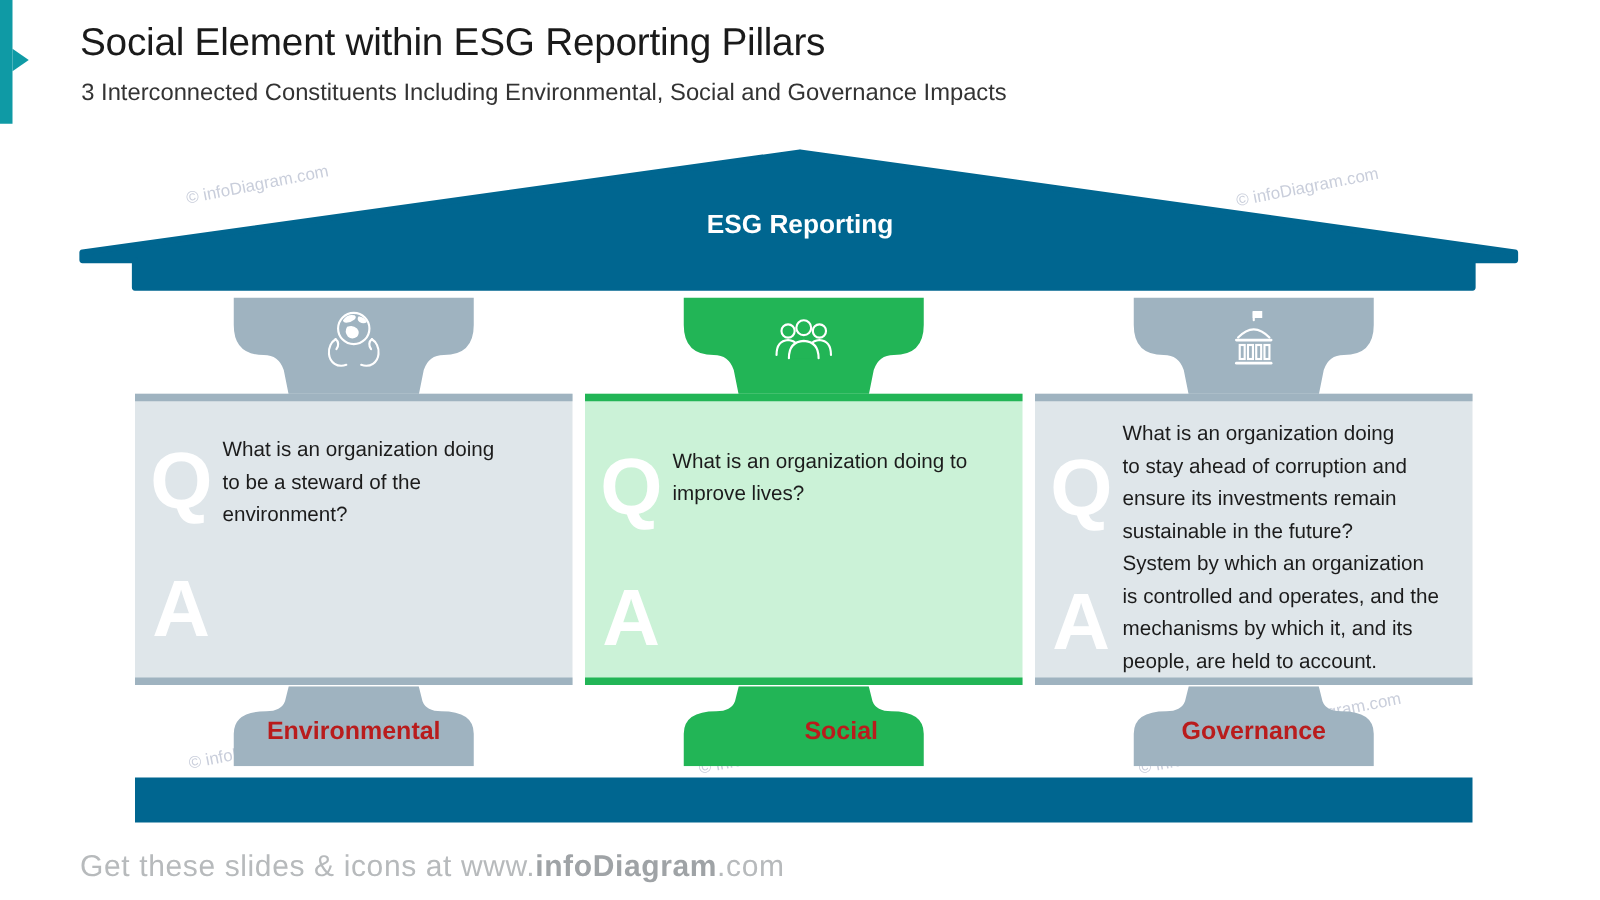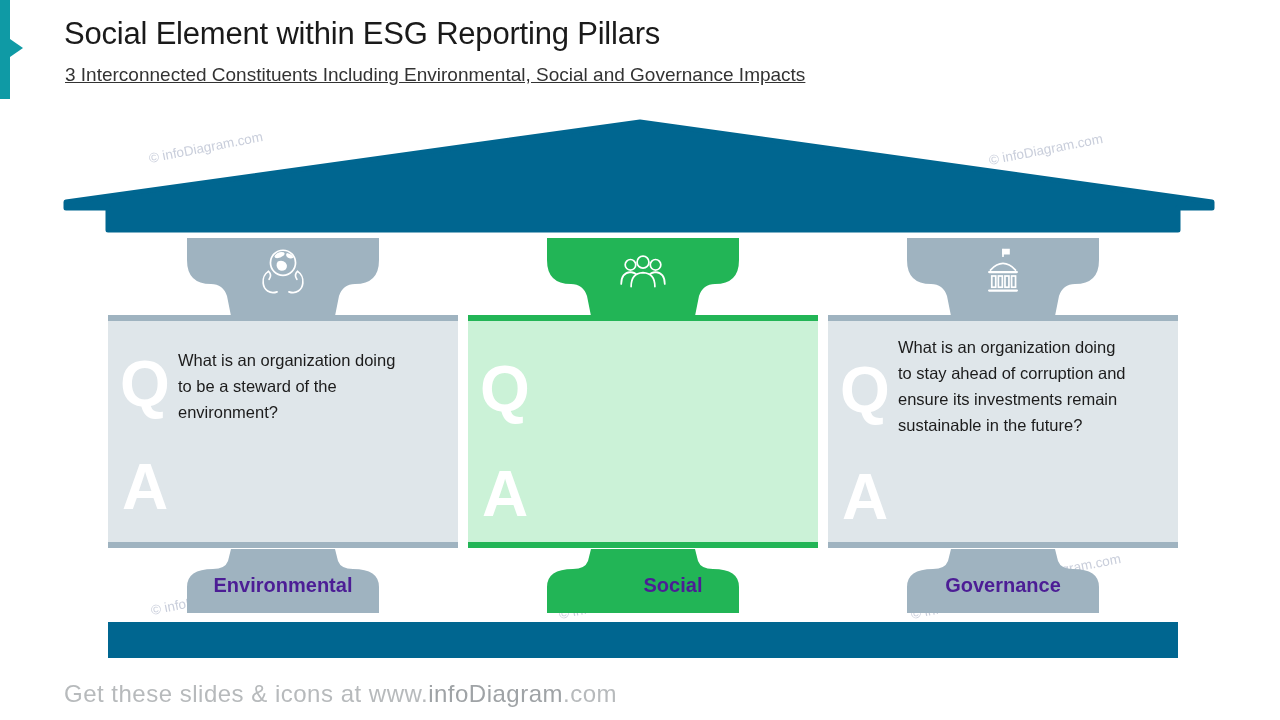--- a/index.html
+++ b/index.html
@@ -6,21 +6,21 @@
   body{font-family:"Liberation Sans",sans-serif;background:#888;}
   .slide{position:relative;width:1280px;height:720px;background:#ffffff;overflow:hidden;}
 
   
   .accent-bar{position:absolute;left:0;top:0;width:10px;height:99px;background:#0f9aa5;z-index:2;}
   .accent-arrow{position:absolute;left:10px;top:39px;width:0;height:0;
     border-left:13px solid #0f9aa5;border-top:9px solid transparent;border-bottom:9px solid transparent;z-index:2;}
 
   
   .title{position:absolute;left:64px;top:16px;font-size:31px;font-weight:400;color:#1a1a1a;z-index:3;letter-spacing:-0.2px;}
-  .subtitle{position:absolute;left:65px;top:64px;font-size:19px;font-weight:400;color:#333;z-index:3;text-decoration:underline;}
+  .subtitle{position:absolute;left:65px;top:64px;font-size:19px;font-weight:400;color:#333;z-index:3;}
 
   
   .wm{position:absolute;font-size:13.5px;color:#c9cedb;transform:rotate(-11deg);white-space:nowrap;z-index:1;}
 
   
   .roof-svg{position:absolute;left:0;top:100px;z-index:2;}
   .roof-label{position:absolute;left:440px;top:168px;width:400px;text-align:center;
     font-size:21px;font-weight:700;color:#fff;z-index:3;}
 
   
@@ -32,27 +32,27 @@
   
   .pillar-body{position:absolute;top:315px;width:350px;height:233px;box-sizing:border-box;z-index:2;}
   .body-gray{background:#dfe6ea;border-top:6px solid #9fb3c0;border-bottom:6px solid #9fb3c0;}
   .body-green{background:#cbf2d7;border-top:6px solid #22b556;border-bottom:6px solid #22b556;}
   .pillar-body .letter{position:absolute;left:8px;width:58px;text-align:center;
     font-size:64px;font-weight:700;color:#fff;line-height:1;}
   .pillar-body .qa-text{position:absolute;left:70px;width:276px;font-size:16.5px;line-height:26px;
     color:#1c1c1c;white-space:pre-line;margin:0;}
 
   .pillar-label{position:absolute;top:574px;width:200px;text-align:center;
-    font-size:20px;font-weight:700;color:#4c1d95;z-index:3;}
+    font-size:20px;font-weight:700;color:#b91c1c;z-index:3;}
 
   .foundation{position:absolute;left:108px;top:622px;width:1070px;height:36px;background:#006690;z-index:2;}
 
   
   .footer{position:absolute;left:64px;top:680px;font-size:24px;color:#b7babc;z-index:3;letter-spacing:0.5px;}
-  .footer .brand{font-weight:400;color:#9fa3a6;}
+  .footer .brand{font-weight:700;color:#9fa3a6;}
 </style>
 </head>
 <body>
 
 <div class="slide">
 
   <div class="accent-bar"></div>
   <div class="accent-arrow"></div>
 
   <div class="title">Social Element within ESG Reporting Pillars</div>
@@ -61,20 +61,21 @@
   <span class="wm" style="left:148px;top:140px;">© infoDiagram.com</span>
   <span class="wm" style="left:988px;top:142px;">© infoDiagram.com</span>
   <span class="wm" style="left:150px;top:592px;">© infoDiagram.com</span>
   <span class="wm" style="left:558px;top:596px;">© infoDiagram.com</span>
   <span class="wm" style="left:910px;top:596px;">© infoDiagram.com</span>
   <span class="wm" style="left:1006px;top:562px;">© infoDiagram.com</span>
 
   <svg class="roof-svg" width="1280" height="140" viewBox="0 0 1280 140">
     <path d="M640,22 L1212,102 L1212,108 L1178,108 L1178,130 L108,130 L108,108 L66,108 L66,102 Z" fill="#006690" stroke="#006690" stroke-width="5" stroke-linejoin="round"></path>
   </svg>
+  <div class="roof-label">ESG Reporting</div>
 
   <div>
     <svg class="cap-svg" style="left:183px;top:238px;" width="200" height="78" viewBox="0 0 200 78">
       <path class="fill-gray" d="M4,0 H196 V22 Q196,46 172,46 Q160,46 156,58 L152,78 H48 L44,58 Q40,46 28,46 Q4,46 4,22 Z"></path>
     </svg>
     <svg class="icon-svg" style="left:250px;top:243px;" width="66" height="66" viewBox="0 0 100 100">
       <g fill="none" stroke="#fff" stroke-width="2.6" stroke-linecap="round">
         <circle cx="50" cy="30" r="19"></circle>
         <path d="M41,74 C30,78 21,71 20,61 C19,53 23,46 28,43"></path>
         <path d="M28,43 C32,46 32,51 29,55"></path>
@@ -109,20 +110,22 @@
         <circle cx="31" cy="33" r="8"></circle>
         <path d="M17,62 Q17,45 31,44 Q45,45 45,62"></path>
         <circle cx="69" cy="33" r="8"></circle>
         <path d="M55,62 Q55,45 69,44 Q83,45 83,62"></path>
         <circle cx="50" cy="29" r="9" fill="#22b556"></circle>
         <path d="M32,66 Q32,46 50,45 Q68,46 68,66" fill="#22b556"></path>
       </g>
     </svg>
     <div class="pillar-body body-green" style="left:468px;">
       <span class="letter" style="top:36px;">Q</span>
+      <p class="qa-text" style="top:35px;">What is an organization doing to
+improve lives?</p>
       <span class="letter" style="top:141px;">A</span>
     </div>
     <svg class="base-svg" style="left:543px;top:549px;" width="200" height="64" viewBox="0 0 200 64">
       <path class="fill-green" d="M48,0 L45,12 Q42,20 30,20 Q4,20 4,38 L4,64 H196 L196,38 Q196,20 170,20 Q158,20 155,12 L152,0 Z"></path>
     </svg>
     <div class="pillar-label" style="left:573px;">Social</div>
   </div>
 
   <div>
     <svg class="cap-svg" style="left:903px;top:238px;" width="200" height="78" viewBox="0 0 200 78">
@@ -141,20 +144,24 @@
         <path d="M29,72 H71" stroke-width="3.4"></path>
       </g>
     </svg>
     <div class="pillar-body body-gray" style="left:828px;">
       <span class="letter" style="top:37px;">Q</span>
       <p class="qa-text" style="top:13px;">What is an organization doing
 to stay ahead of corruption and
 ensure its investments remain
 sustainable in the future?</p>
       <span class="letter" style="top:144px;">A</span>
+      <p class="qa-text" style="top:117px;">System by which an organization
+is controlled and operates, and the
+mechanisms by which it, and its
+people, are held to account.</p>
     </div>
     <svg class="base-svg" style="left:903px;top:549px;" width="200" height="64" viewBox="0 0 200 64">
       <path class="fill-gray" d="M48,0 L45,12 Q42,20 30,20 Q4,20 4,38 L4,64 H196 L196,38 Q196,20 170,20 Q158,20 155,12 L152,0 Z"></path>
     </svg>
     <div class="pillar-label" style="left:903px;text-align:center;">Governance</div>
   </div>
 
   <div class="foundation"></div>
 
   <div class="footer">

